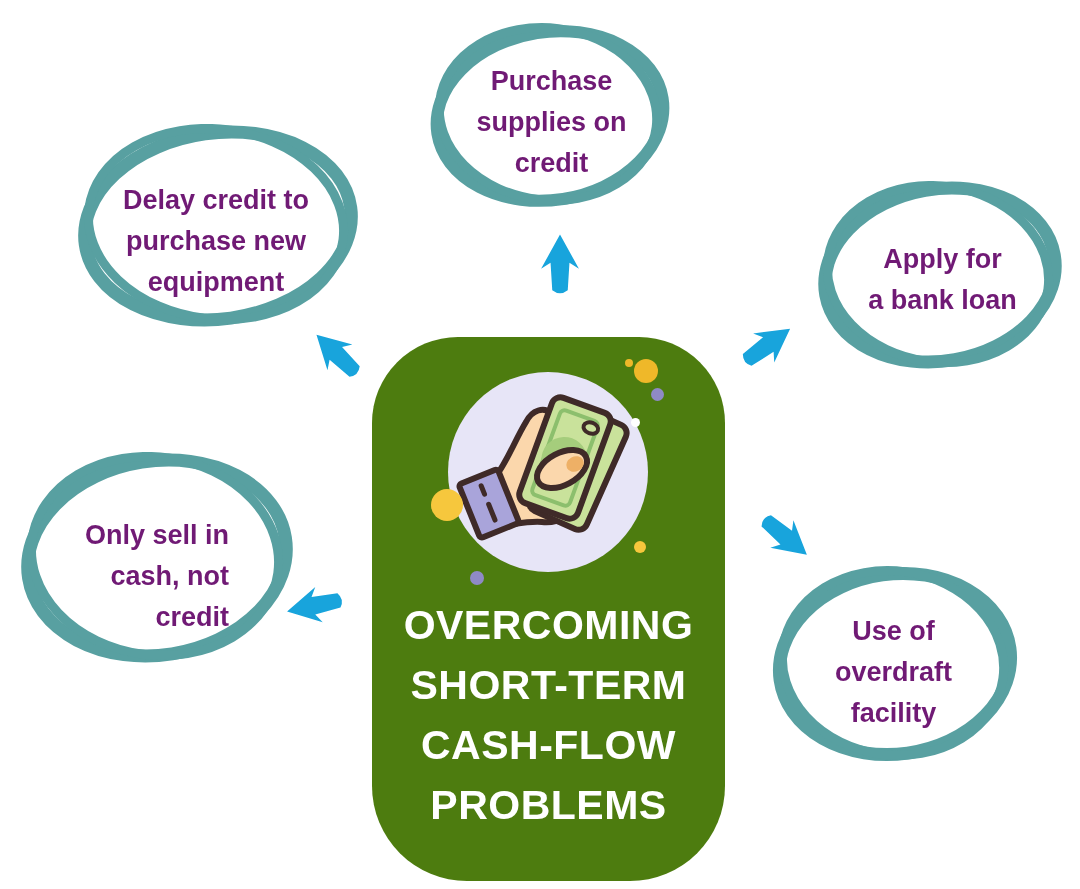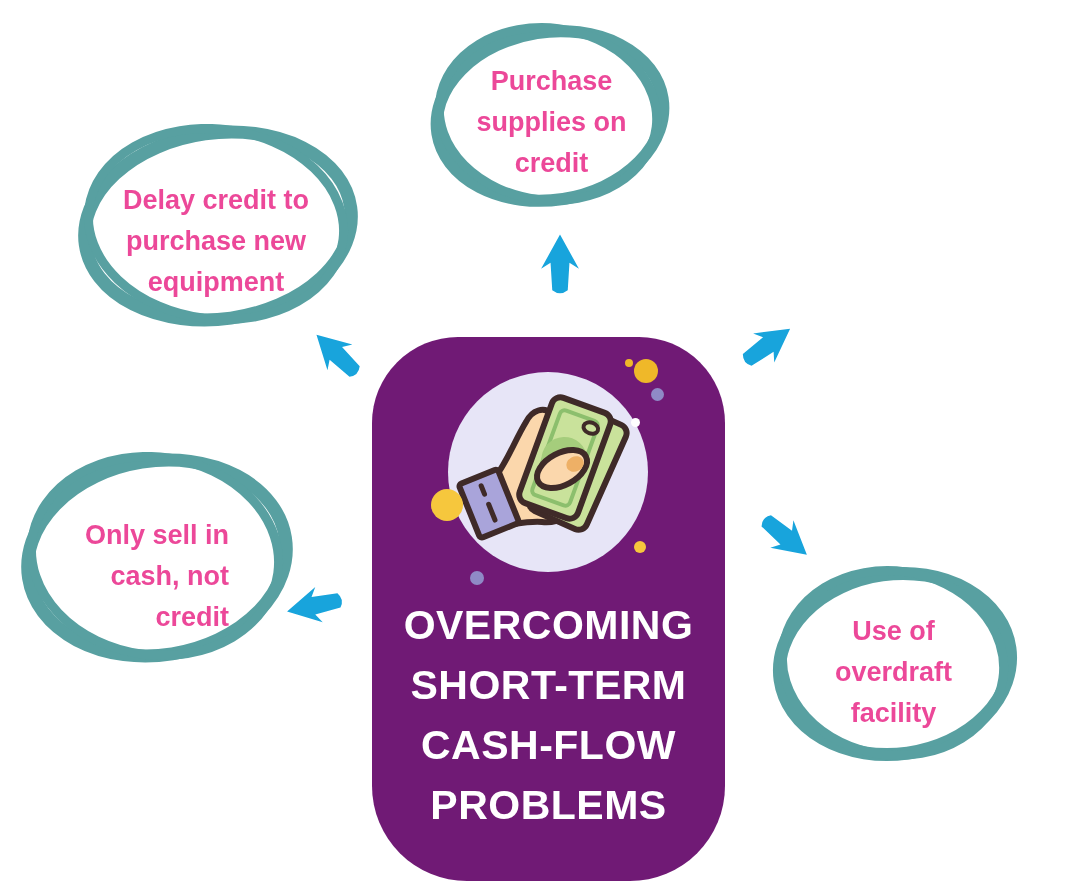--- a/index.html
+++ b/index.html
@@ -4,38 +4,38 @@
 <style>
   html,body { margin:0; padding:0; background:#ffffff; }
   .canvas {
     position:relative; width:1080px; height:889px; overflow:hidden;
     background:#ffffff;
     font-family:"Liberation Sans", "DejaVu Sans", sans-serif;
   }
   
   .card {
     position:absolute; left:372px; top:337px; width:353px; height:544px;
-    background:#701a75;
+    background:#4d7c0f;
     border-radius:86px 86px 95px 95px;
   }
   .icon-badge { position:absolute; left:76px; top:35px; width:200px; height:200px; }
   .dot { position:absolute; border-radius:50%; }
   .card-title {
     position:absolute; top:258px; left:0; right:0;
     text-align:center; color:#ffffff;
     font-size:41px; font-weight:700; line-height:60px; letter-spacing:0.5px;
     white-space:pre-line;
   }
   
   .bubble { position:absolute; }
   .bubble svg.ring { position:absolute; left:0; top:0; width:100%; height:100%; }
   .bubble-label {
     position:absolute; inset:0;
     display:flex; align-items:center; justify-content:center;
-    text-align:center; color:#ec4899;
+    text-align:center; color:#701a75;
     font-size:27px; font-weight:700; line-height:41px;
     white-space:pre-line;
   }
   
   .arrow { position:absolute; }
   .arrow svg { display:block; width:100%; height:100%; }
 </style>
 </head>
 <body>
 
@@ -110,20 +110,28 @@
   <div class="bubble" style="left:18px; top:452px; width:278px; height:212px;">
     <svg class="ring" viewBox="0 0 278 212" aria-hidden="true">
       <ellipse cx="139" cy="106" rx="130" ry="97" fill="none" stroke="#58a0a1" stroke-width="13" transform="rotate(-9 139 106)"></ellipse>
       <ellipse cx="137" cy="104" rx="124" ry="99" fill="none" stroke="#58a0a1" stroke-width="9" transform="rotate(8 137 104)"></ellipse>
     </svg>
     <div class="bubble-label" style="transform:translate(0,18px);text-align:right;">Only sell in
 cash, not
 credit</div>
   </div>
 
+  <div class="bubble" style="left:816px; top:181px; width:249px; height:189px;">
+    <svg class="ring" viewBox="0 0 249 189" aria-hidden="true">
+      <ellipse cx="124" cy="94" rx="116" ry="86" fill="none" stroke="#58a0a1" stroke-width="13" transform="rotate(-10 124 94)"></ellipse>
+      <ellipse cx="122" cy="93" rx="111" ry="88" fill="none" stroke="#58a0a1" stroke-width="9" transform="rotate(8 122 93)"></ellipse>
+    </svg>
+    <div class="bubble-label" style="transform:translate(2px,4px);">Apply for
+a bank loan</div>
+  </div>
 
   <div class="bubble" style="left:771px; top:566px; width:249px; height:197px;">
     <svg class="ring" viewBox="0 0 249 197" aria-hidden="true">
       <ellipse cx="124" cy="98" rx="116" ry="90" fill="none" stroke="#58a0a1" stroke-width="13" transform="rotate(-8 124 98)"></ellipse>
       <ellipse cx="122" cy="97" rx="111" ry="92" fill="none" stroke="#58a0a1" stroke-width="9" transform="rotate(8 122 97)"></ellipse>
     </svg>
     <div class="bubble-label" style="transform:translate(-2px,8px);">Use of
 overdraft
 facility</div>
   </div>

